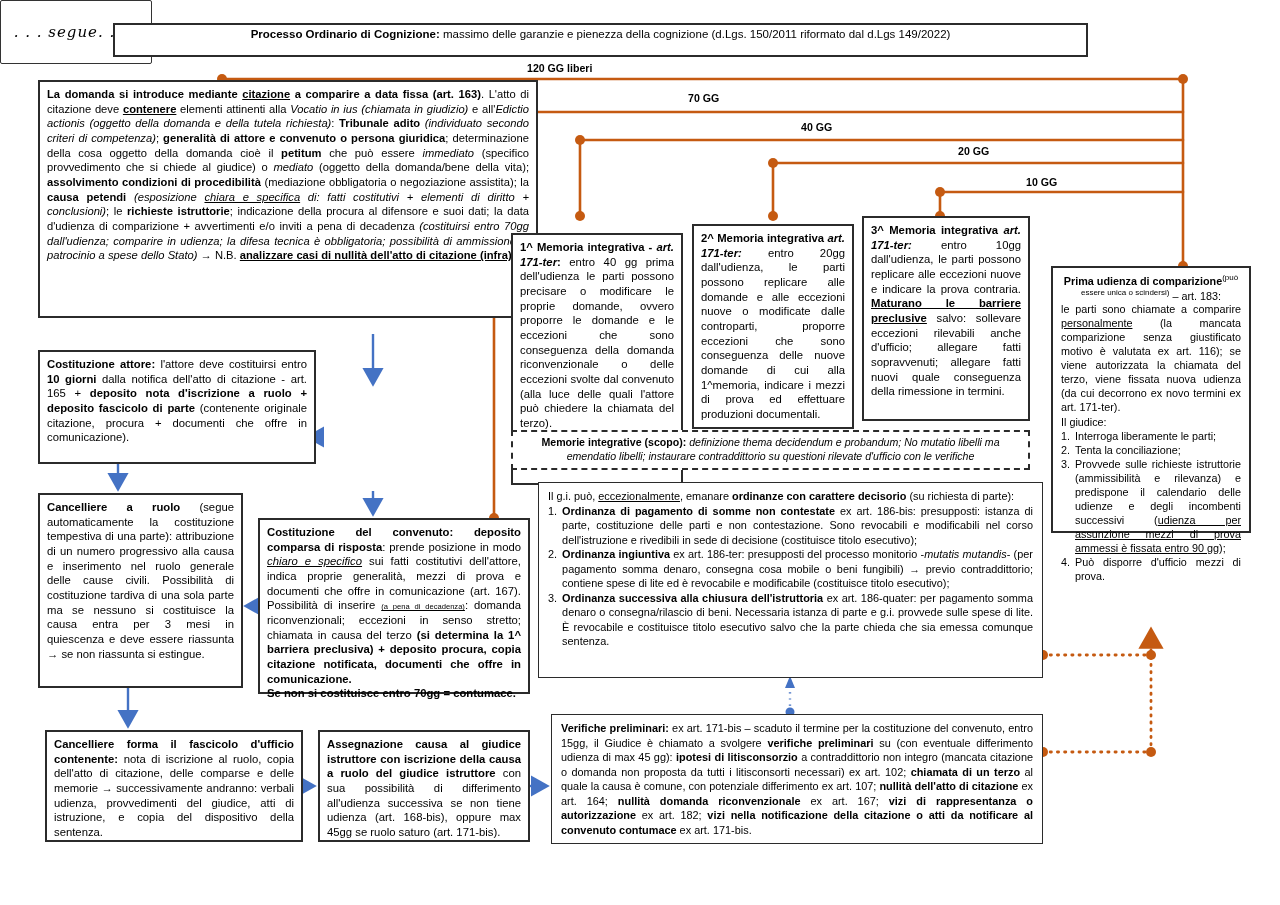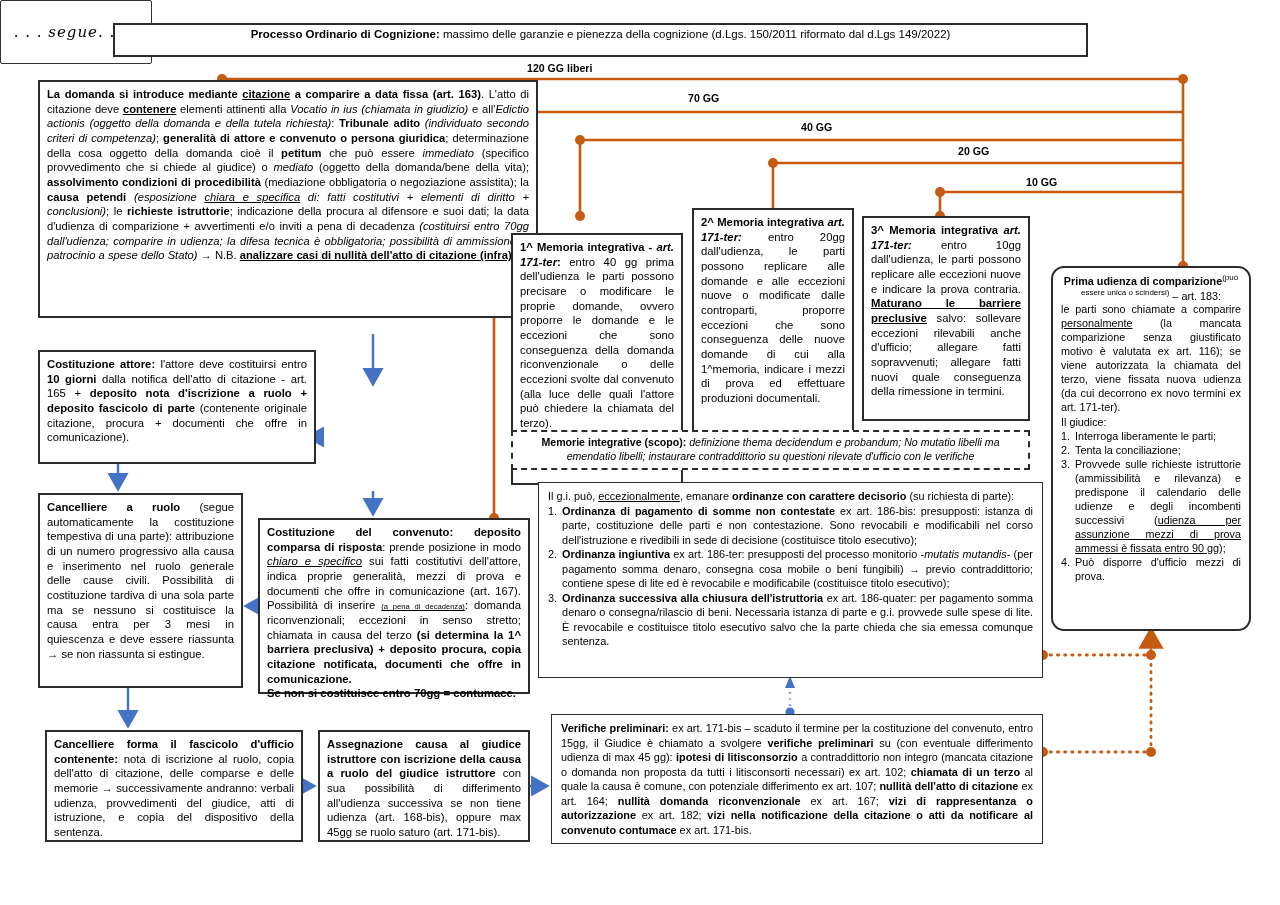--- a/index.html
+++ b/index.html
@@ -41,26 +41,26 @@
   
   #box-domanda{left:38px;top:80px;width:500px;height:238px;font-size:11.2px;line-height:1.31;}
   #box-cost-attore{left:38px;top:350px;width:278px;height:114px;}
   #box-notifica{left:320px;top:388px;width:107px;height:103px;text-align:left;}
   #box-iscrizione{left:38px;top:493px;width:205px;height:195px;}
   #box-cost-convenuto{left:258px;top:518px;width:272px;height:176px;}
   #box-cancelliere{left:45px;top:730px;width:258px;height:112px;}
   #box-assegnazione{left:318px;top:730px;width:212px;height:112px;}
   
   #box-mem1{left:511px;top:233px;width:172px;height:252px;}
-  #box-mem2{left:692px;top:208px;width:162px;height:236px;}
+  #box-mem2{left:692px;top:224px;width:162px;height:205px;}
   #box-mem3{left:862px;top:216px;width:168px;height:205px;}
   #box-memorie-scopo{left:511px;top:430px;width:519px;height:40px;padding:4px 10px;text-align:center;font-size:10.6px;line-height:1.32;}
   #box-ordinanze{left:538px;top:482px;width:505px;height:196px;padding:6px 9px;font-size:10.9px;line-height:1.33;}
   #box-verifiche{left:551px;top:714px;width:492px;height:130px;padding:6px 9px;font-size:10.9px;line-height:1.33;}
-  #box-prima-udienza{left:1051px;top:266px;width:200px;height:365px;padding:5px 8px;font-size:10.8px;line-height:1.30;border-radius:13px;}
+  #box-prima-udienza{left:1051px;top:266px;width:200px;height:267px;padding:5px 8px;font-size:10.8px;line-height:1.30;}
   .ol{margin:0;padding-left:0;list-style:none;}
   .ol li{display:flex;gap:5px;align-items:flex-start;text-align:justify;}
   .ol li .num{flex:0 0 auto;}
   .ol li .txt{flex:1 1 auto;text-align:justify;}
   .ol-compact li{margin:0;}
   
   #box-segue{
     left:1110px;top:770px;width:150px;height:62px;
     display:flex;align-items:center;justify-content:center;
     border:1.6px solid #333;

